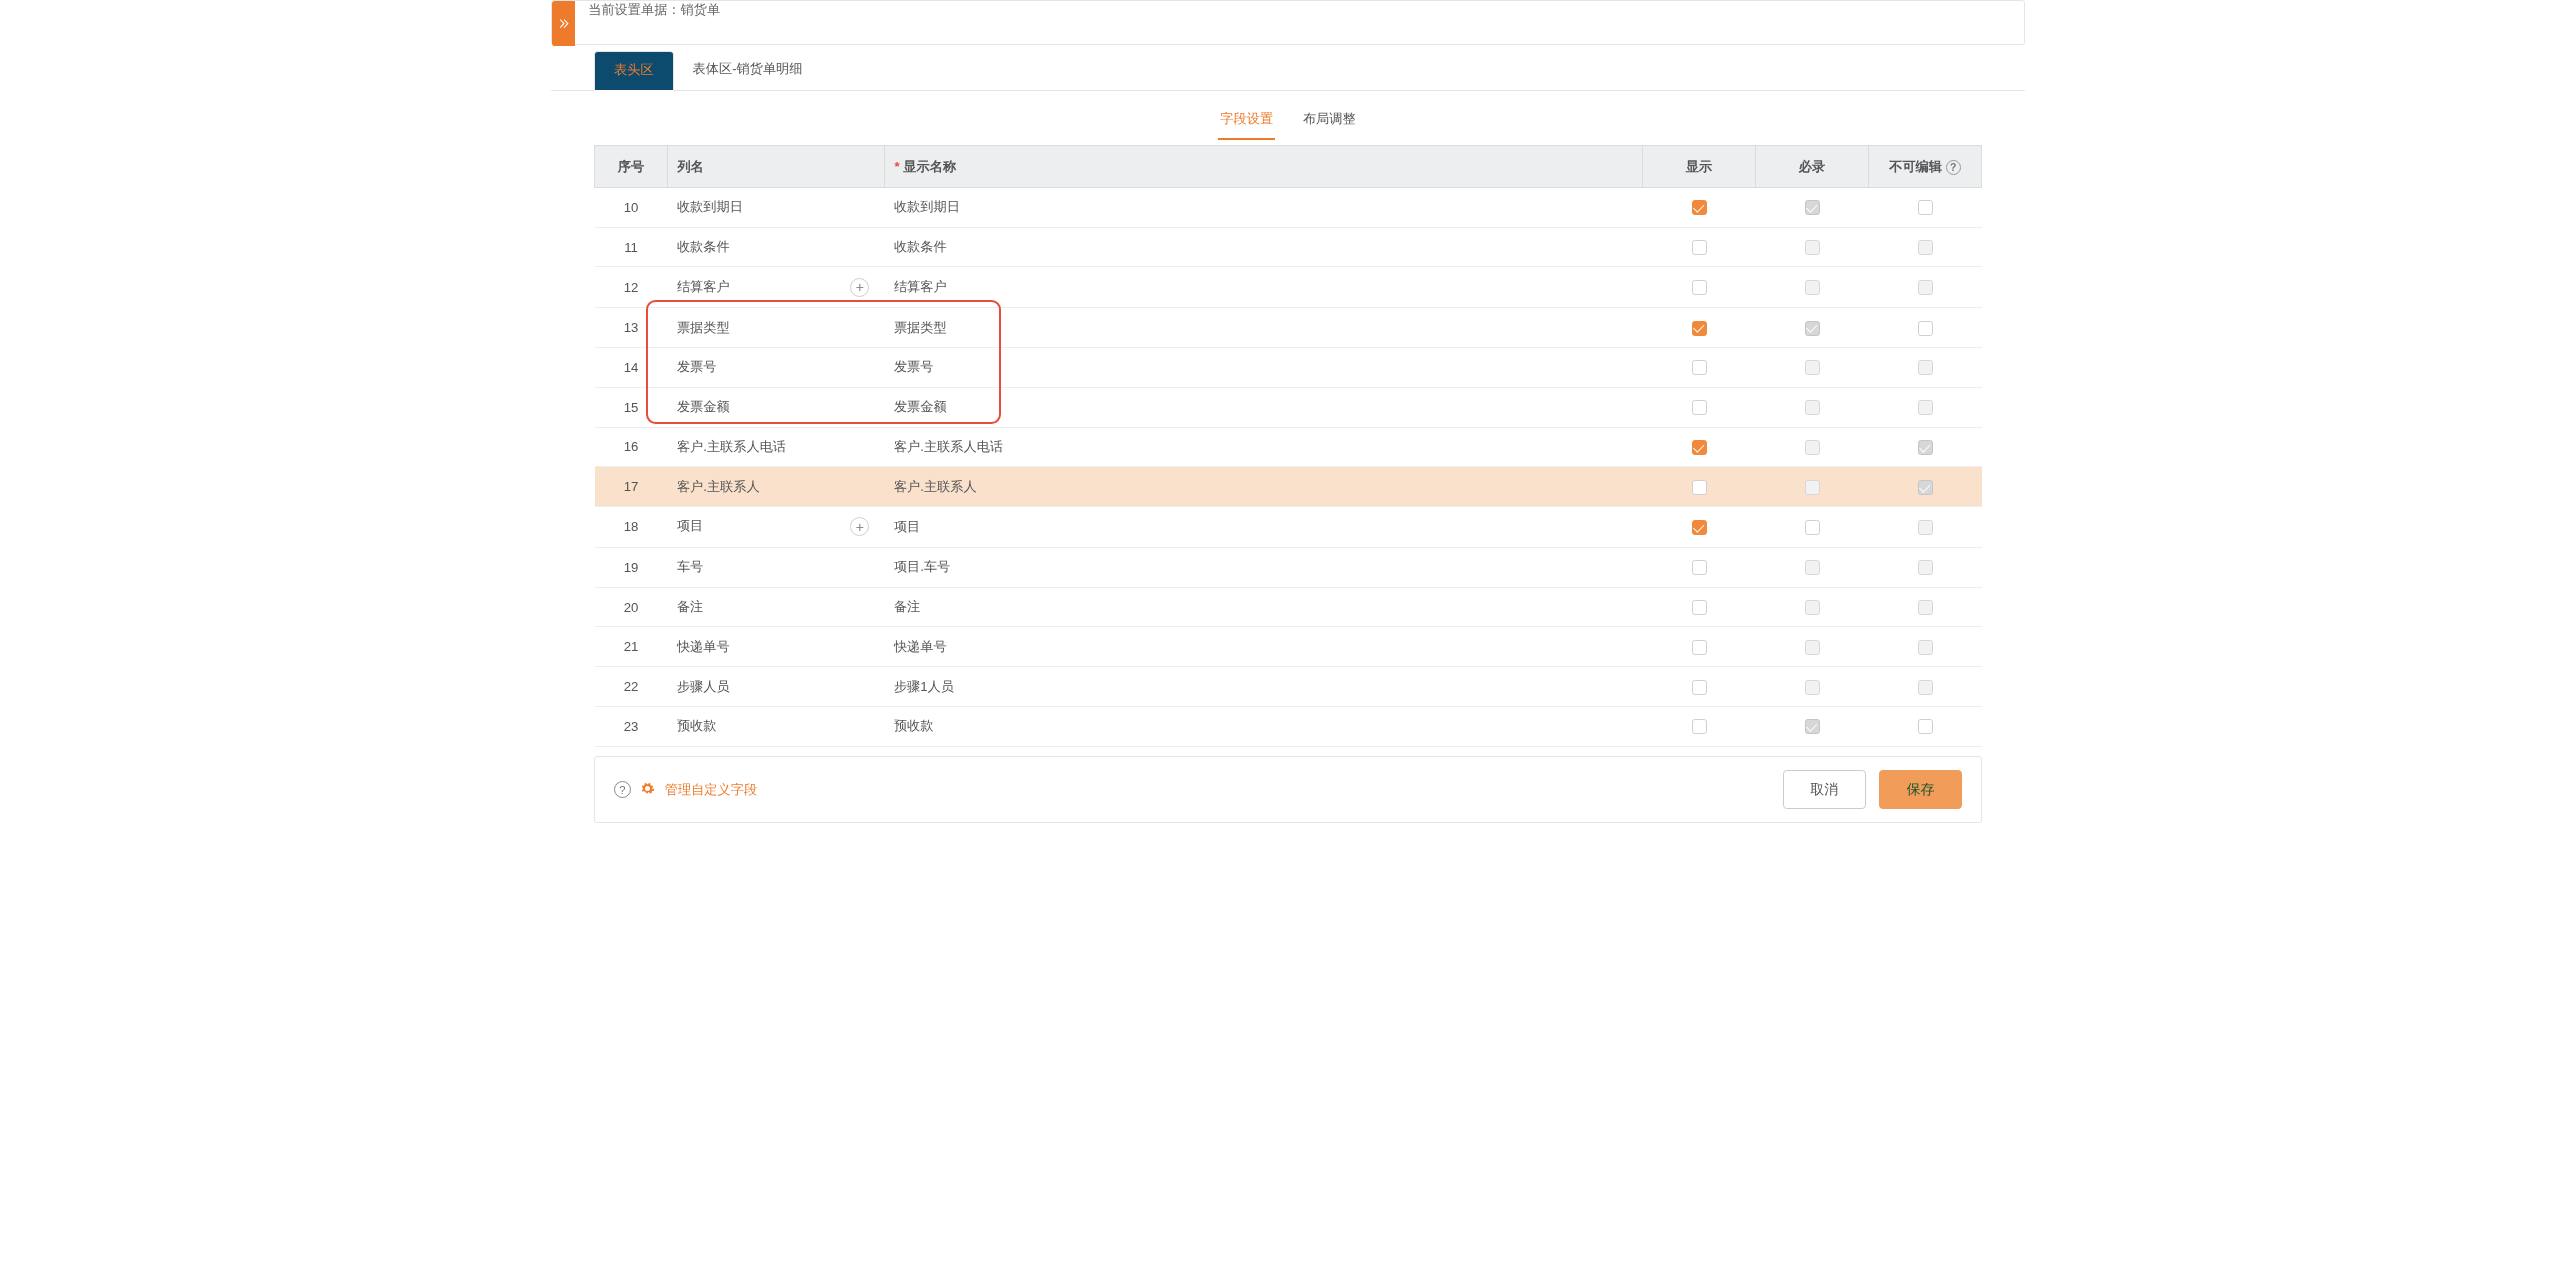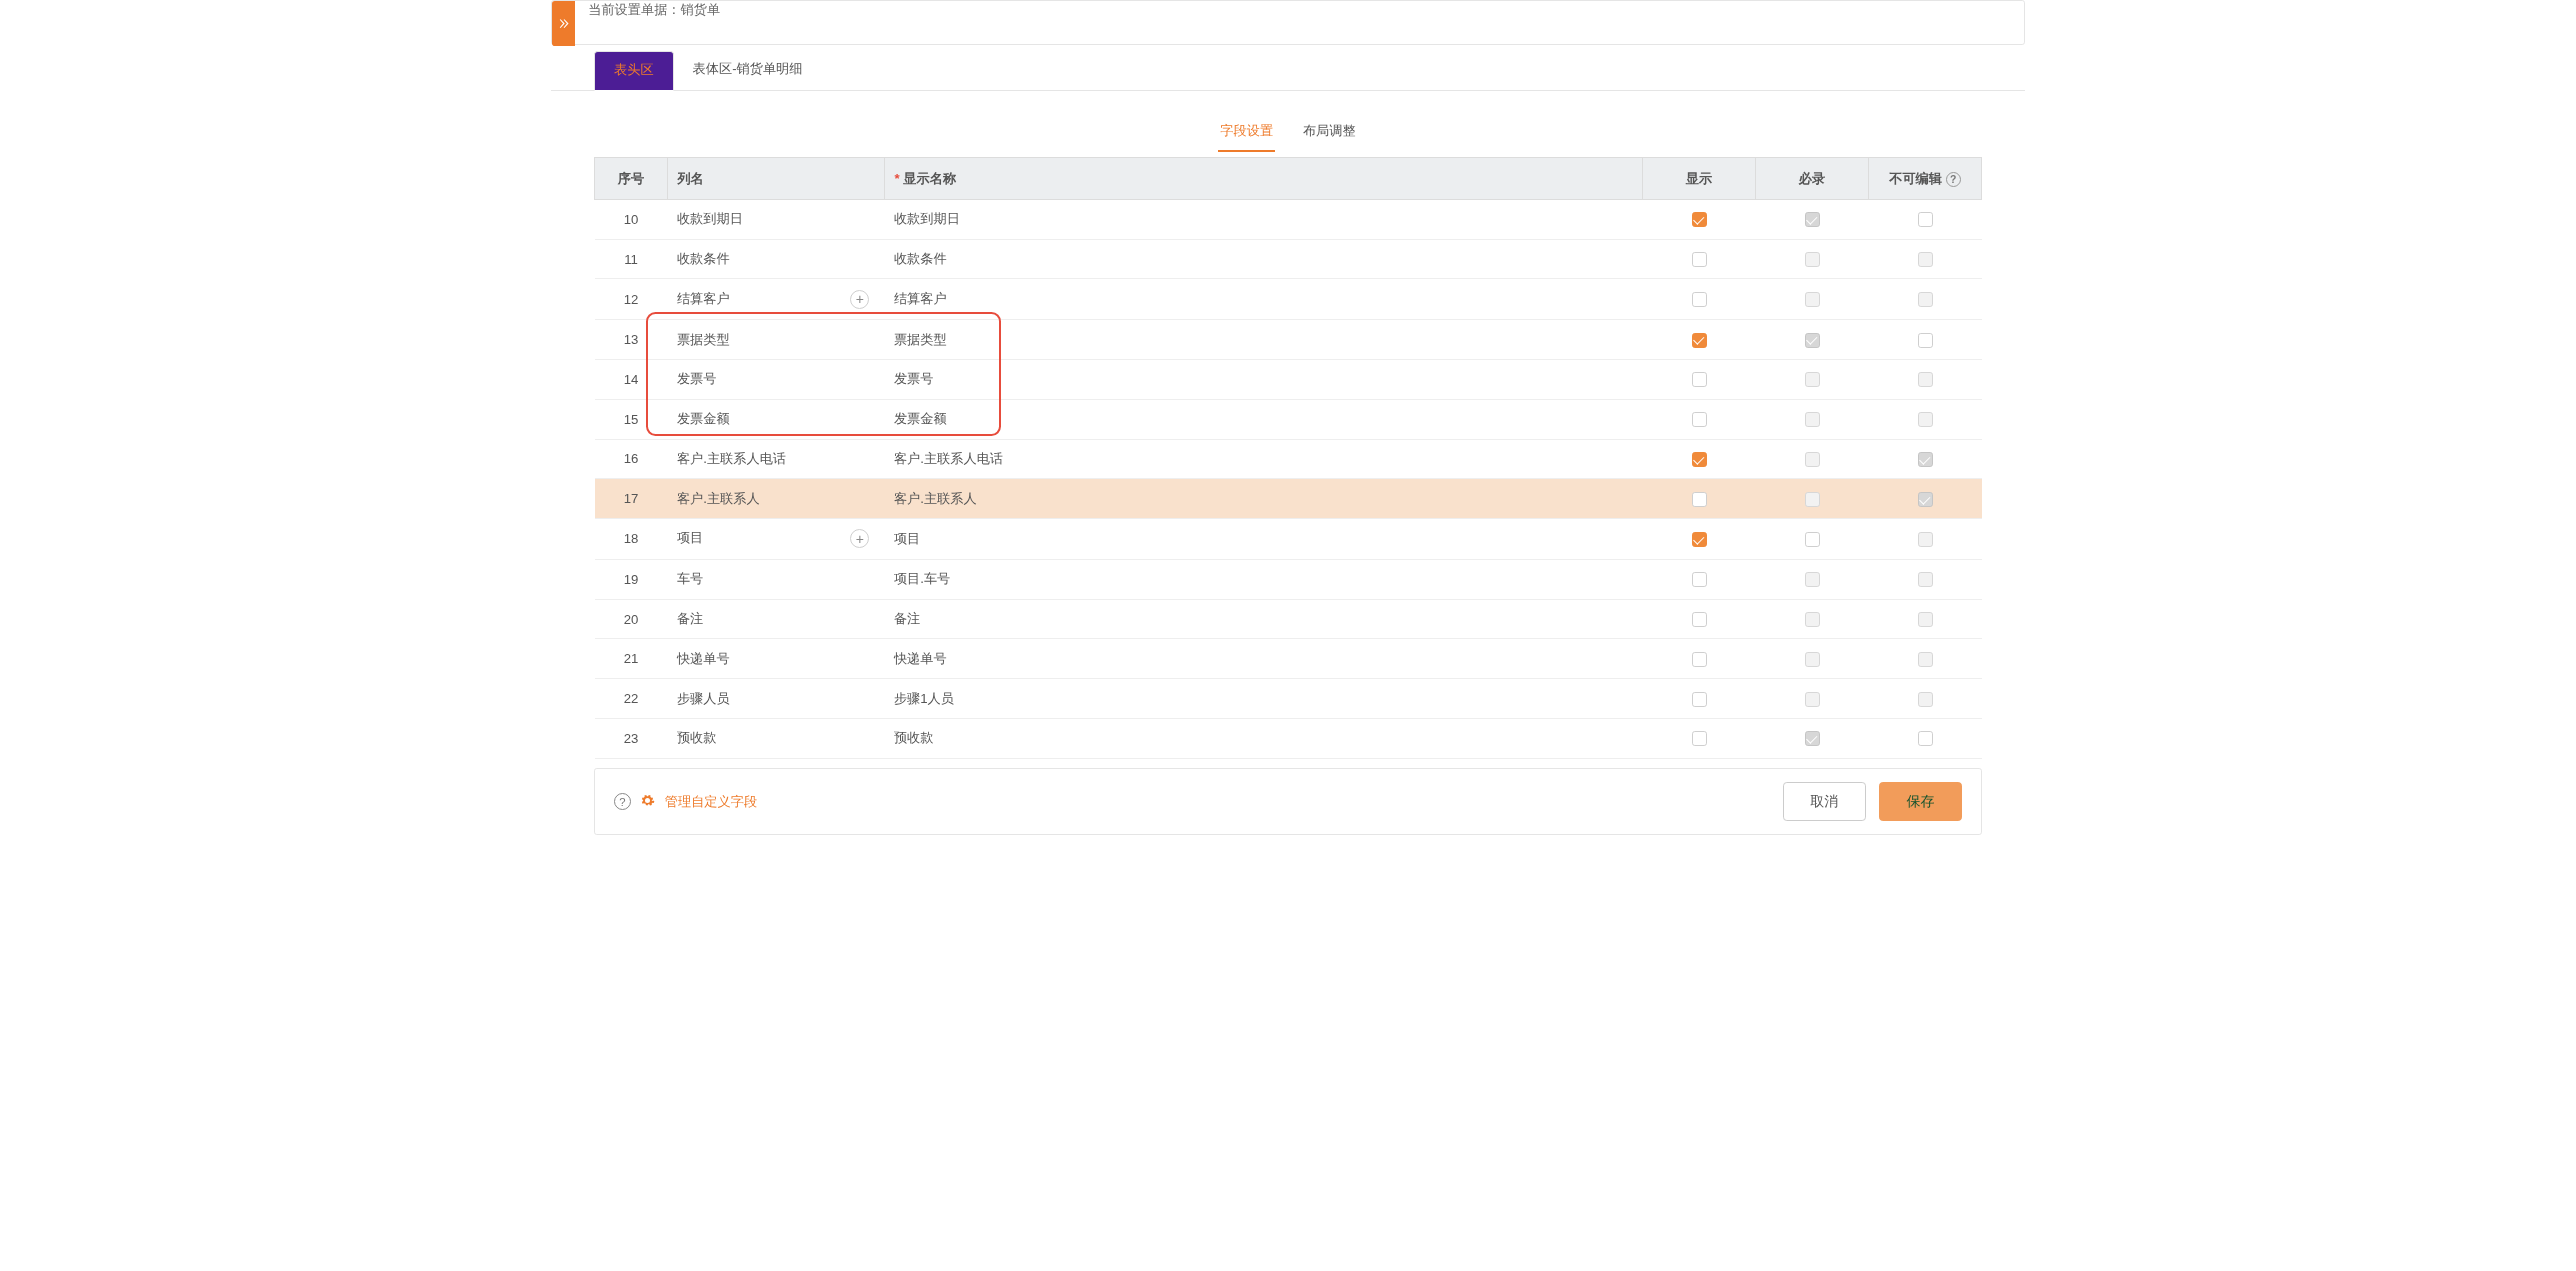--- a/index.html
+++ b/index.html
@@ -5,22 +5,22 @@
 * { box-sizing: border-box; margin: 0; padding: 0; }
 body { font-family: "PingFang SC", "Microsoft YaHei", "Helvetica Neue", Arial, sans-serif; font-size: 13.2px; color: #333; background: #fff; }
 .page-wrap { width: 100%; max-width: 1474px; margin: 0 auto; }
 .top-bar { display: flex; align-items: flex-start; height: 45px; border: 0.9px solid #e5e5e5; border-radius: 2.8px; }
 .collapse-toggle { width: 23px; height: 45px; background: #ee7b2b; display: flex; align-items: center; justify-content: center; color: #fff; border-top-left-radius: 2.8px; border-bottom-left-radius: 2.8px; cursor: pointer; }
 .collapse-toggle svg { width: 13.2px; height: 13.2px; }
 .current-label { padding-left: 13.2px; color: #666; }
 .tabs-row { margin-top: 5.7px; }
 .top-tabs { display: flex; border-bottom: 0.9px solid #e5e5e5; padding-left: 43px; }
 .top-tab { padding: 9.4px 19px 11.3px; cursor: pointer; color: #555; position: relative; }
-.top-tab.active { color: #ee7b2b; border: 0.9px solid #e5e5e5; border-bottom: 0.9px solid #fff; margin-bottom: -0.9px; border-top-left-radius: 3.8px; border-top-right-radius: 3.8px; background: #4c1d95; }
-.sub-tabs { display: flex; justify-content: center; gap: 26px; padding: 25px 0 0; }
+.top-tab.active { color: #ee7b2b; border: 0.9px solid #e5e5e5; border-bottom: 0.9px solid #fff; margin-bottom: -0.9px; border-top-left-radius: 3.8px; border-top-right-radius: 3.8px; background: #0c4a6e; }
+.sub-tabs { display: flex; justify-content: center; gap: 26px; padding: 13px 0 0; }
 .sub-tab { padding: 5.7px 1.9px 9.4px; cursor: pointer; color: #555; border-bottom: 2.8px solid transparent; }
 .sub-tab.active { color: #ee7b2b; border-bottom-color: #ee7b2b; font-weight: 500; }
 .table-area { margin-top: 5.7px; padding: 0 43px; }
 table { width: 100%; border-collapse: collapse; }
 thead th { background: #eceef0; font-weight: 600; text-align: left; padding: 11.3px 9.4px; border: 0.9px solid #dcdcdc; color: #555; }
 thead th.center { text-align: center; }
 .th-serial { width: 73px; text-align: center !important; margin-left: 48px; }
 .th-col { width: 217px; }
 .th-disp, .th-req, .th-lock { width: 113px; }
 .req-star { color: #e74c3c; margin-right: 3.8px; }

